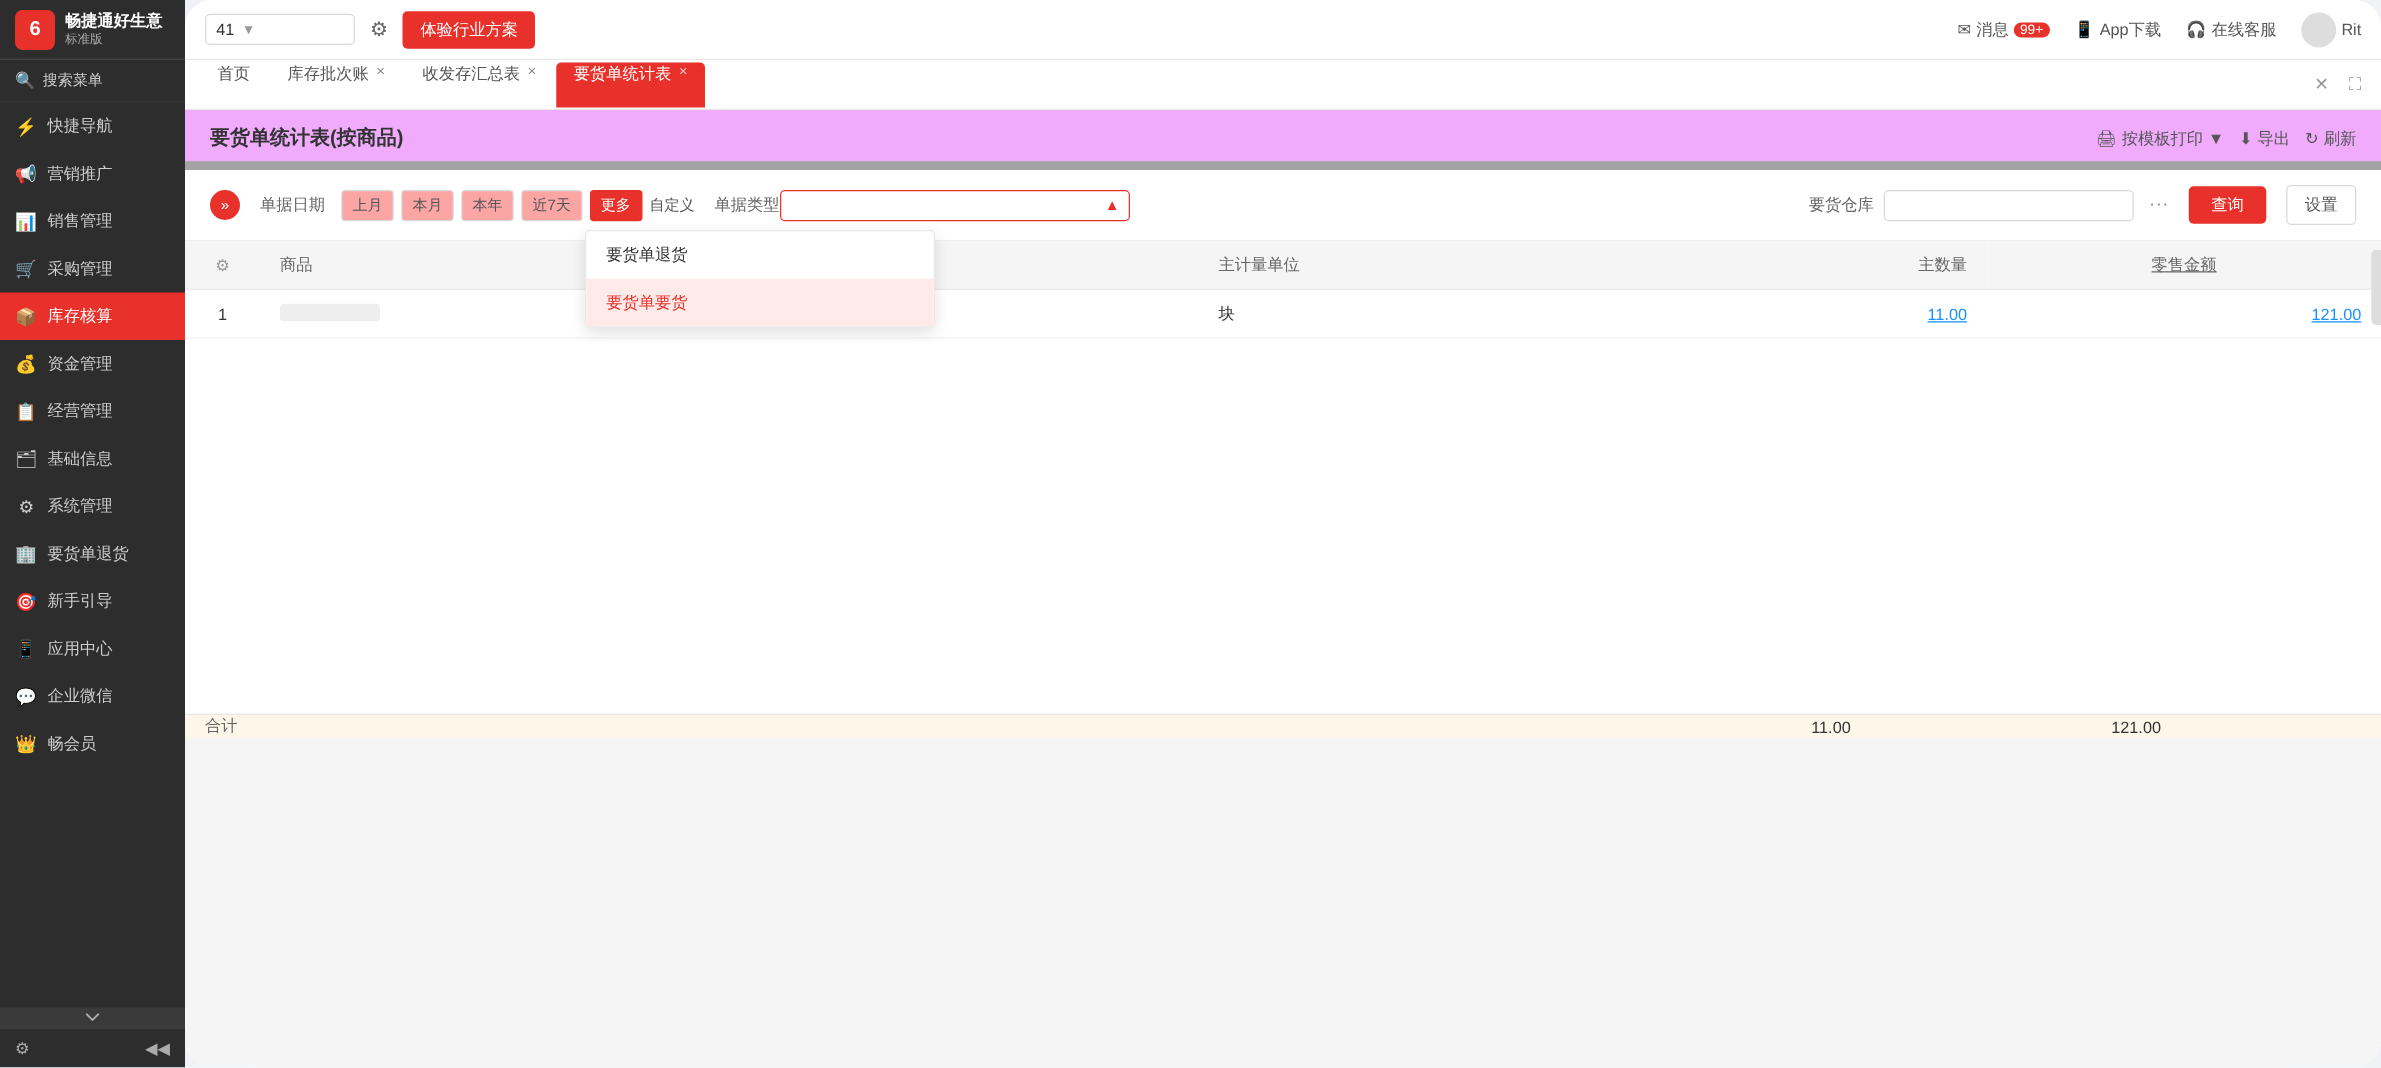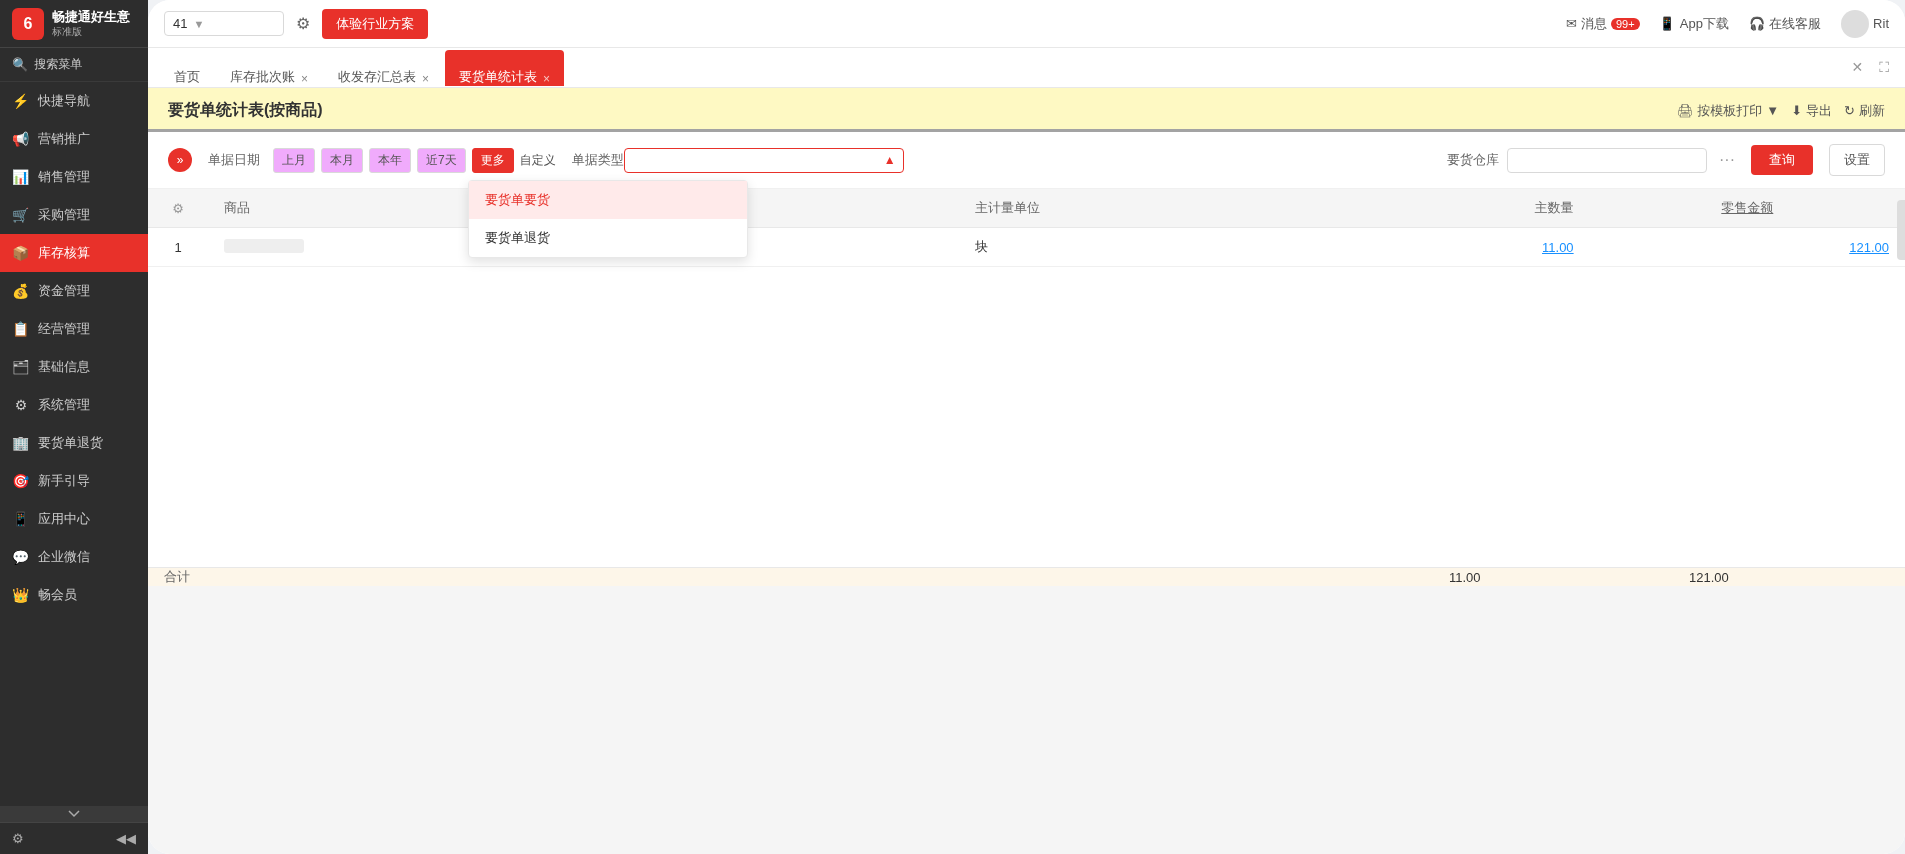--- a/index.html
+++ b/index.html
@@ -181,21 +181,21 @@
       border-bottom: 1px solid #e8e8e8;
       display: flex;
       align-items: center;
       padding: 0 12px;
       height: 40px;
       flex-shrink: 0;
       gap: 2px;
     }
     .tab {
       display: flex;
-      align-items: flex-end;
+      align-items: flex-start;
       padding: 0 14px;
       height: 36px;
       cursor: pointer;
       font-size: 13px;
       color: #555;
       border-radius: 4px 4px 0 0;
       position: relative;
       white-space: nowrap;
     }
     .tab.active {
@@ -224,23 +224,23 @@
 
     
     .content-area {
       flex: 1;
       overflow-y: auto;
       background: #f5f5f5;
       position: relative;
     }
 
     .page-header {
-      background: #fef9c3;
+      background: #f0abfc;
       padding: 12px 20px 8px;
-      border-bottom: 3px solid #a3a3a3;
+      border-bottom: 7px solid #a3a3a3;
       display: flex;
       align-items: center;
       justify-content: space-between;
       flex-shrink: 0;
     }
     .page-title {
       font-size: 16px;
       font-weight: bold;
       color: #333;
     }
@@ -296,21 +296,21 @@
       white-space: nowrap;
     }
     .date-options {
       display: flex;
       align-items: center;
       gap: 6px;
     }
     .date-btn {
       padding: 3px 8px;
       border: 1px solid #d9d9d9;
-      background: #f0abfc;
+      background: #fca5a5;
       border-radius: 3px;
       cursor: pointer;
       font-size: 12px;
       color: #555;
     }
     .date-btn.more {
       background: #e8312a;
       color: #fff;
       border-color: #e8312a;
     }
@@ -672,25 +672,25 @@
           <input class="filter-warehouse-input" type="text" style="">
           <span class="filter-more-btn">···</span>
         </div>
 
         <button class="btn-query">查询</button>
         <button class="btn-settings">设置</button>
       </div>
 
 
       <div class="dropdown-overlay">
+        <div class="dropdown-item">
+          <span>要货单退货</span>
+        </div>
         <div class="dropdown-item selected">
           <span>要货单要货</span>
-        </div>
-        <div class="dropdown-item">
-          <span>要货单退货</span>
         </div>
       </div>
     </div>
 
     <div class="table-wrapper">
       <table>
         <thead>
           <tr>
             <th class="settings-icon-th">⚙</th>
             <th style="padding-left:16px; min-width:200px;">

